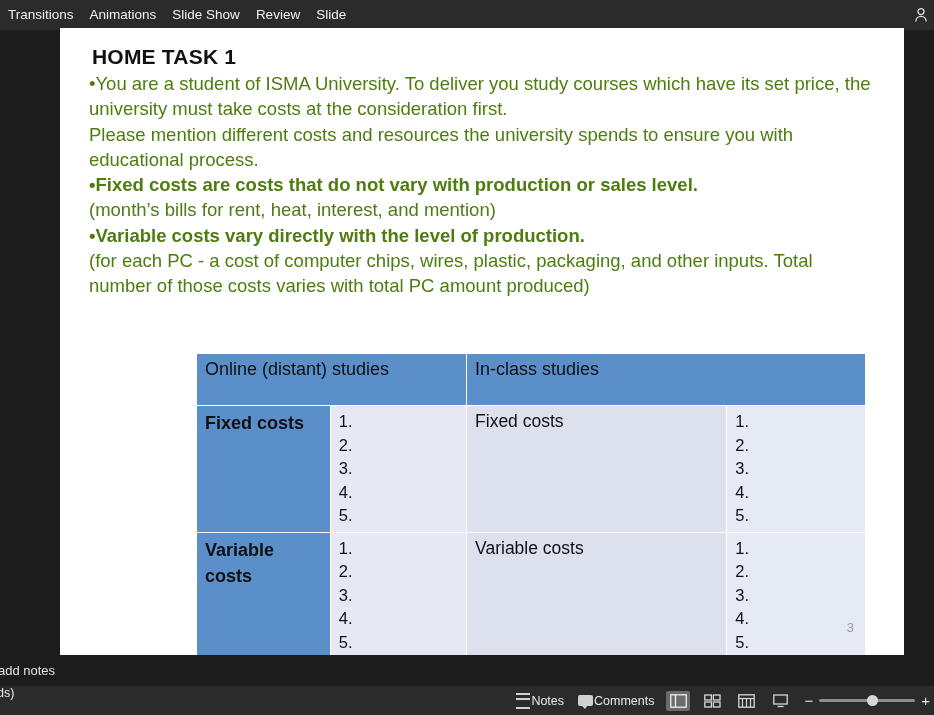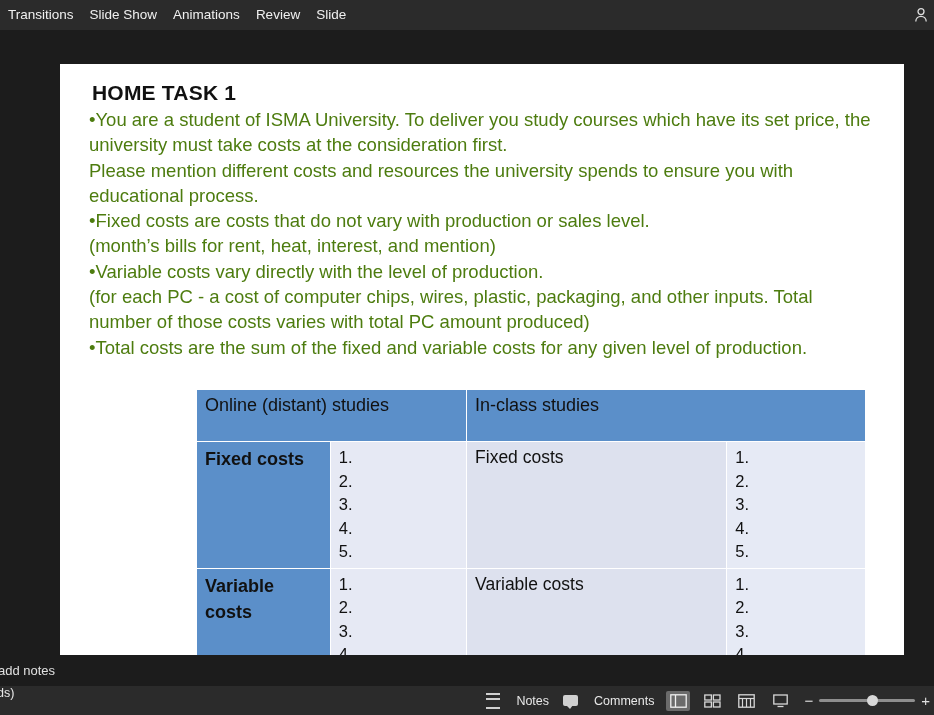--- a/index.html
+++ b/index.html
@@ -86,21 +86,20 @@
 
   
   .slide {
     position: absolute;
     top: 28px;
     left: 60px;
     width: 844px;
     height: 627px;
     background: #ffffff;
     overflow: hidden;
-    margin-top: 36px;
   }
   .slide-inner {
     position: absolute;
     top: 0; left: 0;
     width: 844px;
     height: 627px;
   }
   .slide-title {
     position: absolute;
     left: 32px;
@@ -116,21 +115,21 @@
     top: 43px;
     width: 790px;
     font-size: 18.5px;
     line-height: 25.3px;
     color: #4d7c0f;
   }
   .body-block p {
     margin: 0;
     padding: 0;
   }
-  .b { font-weight: normal; }
+  .b { font-weight: bold; }
   .bullet-line { text-indent: 0; }
 
   
   .tbl {
     position: absolute;
     left: 136px;
     top: 325px;
     border-collapse: collapse;
     table-layout: fixed;
     width: 670px;
@@ -225,21 +224,21 @@
     right: 4px;
     top: 0;
     height: 29px;
     display: flex;
     align-items: center;
     gap: 10px;
   }
   .sb-btn {
     display: flex;
     align-items: center;
-    gap: 16px;
+    gap: 1px;
     color: #e8e8e8;
     font-size: 12.5px;
     padding: 0 2px;
     cursor: default;
   }
   .view-btn {
     width: 24px;
     height: 20px;
     display: flex;
     align-items: center;
@@ -313,22 +312,22 @@
 </style>
 </head>
 <body>
 
 <div id="app">
 
   <div class="top-tab-stub"></div>
 
   <div class="menubar">
     <div class="menu-item">Transitions</div>
+    <div class="menu-item">Animations</div>
     <div class="menu-item">Slide Show</div>
-    <div class="menu-item">Animations</div>
     <div class="menu-item">Review</div>
     <div class="menu-item">Slide</div>
     <div class="menubar-right">
       <div class="share-box">
         <svg width="14" height="16" viewBox="0 0 14 16" aria-hidden="true">
           <circle cx="7" cy="4.6" r="3" fill="none" stroke="#dcdcdc" stroke-width="1.3"></circle>
           <path d="M1.8 14.5c0-3.2 2.4-5.2 5.2-5.2s5.2 2 5.2 5.2" fill="none" stroke="#dcdcdc" stroke-width="1.3"></path>
         </svg>
       </div>
     </div>
@@ -342,21 +341,20 @@
 
       <div class="slide-title">HOME TASK 1</div>
 
       <div class="body-block">
         <p class="bullet-line">•You are a student of ISMA University. To deliver you study courses which have its set price, the university must take costs at the consideration first.</p>
         <p>Please mention different costs and resources the university spends to ensure you with educational process.</p>
         <p class="b">•Fixed costs are costs that do not vary with production or sales level.</p>
         <p>(month’s bills for rent, heat, interest, and mention)</p>
         <p class="b">•Variable costs vary directly with the level of production.</p>
         <p>(for each PC -  a cost of computer chips, wires, plastic, packaging, and other inputs. Total number of those costs varies with total PC amount  produced)</p>
-        <p><span class="b">•Total costs are the</span><span> sum of the fixed and variable costs for any given level of production.</span></p>
       </div>
 
       <table class="tbl">
         <colgroup>
           <col class="col-a">
             <col class="col-b">
             <col class="col-c">
             <col class="col-d">
         </colgroup>
         <tbody>

